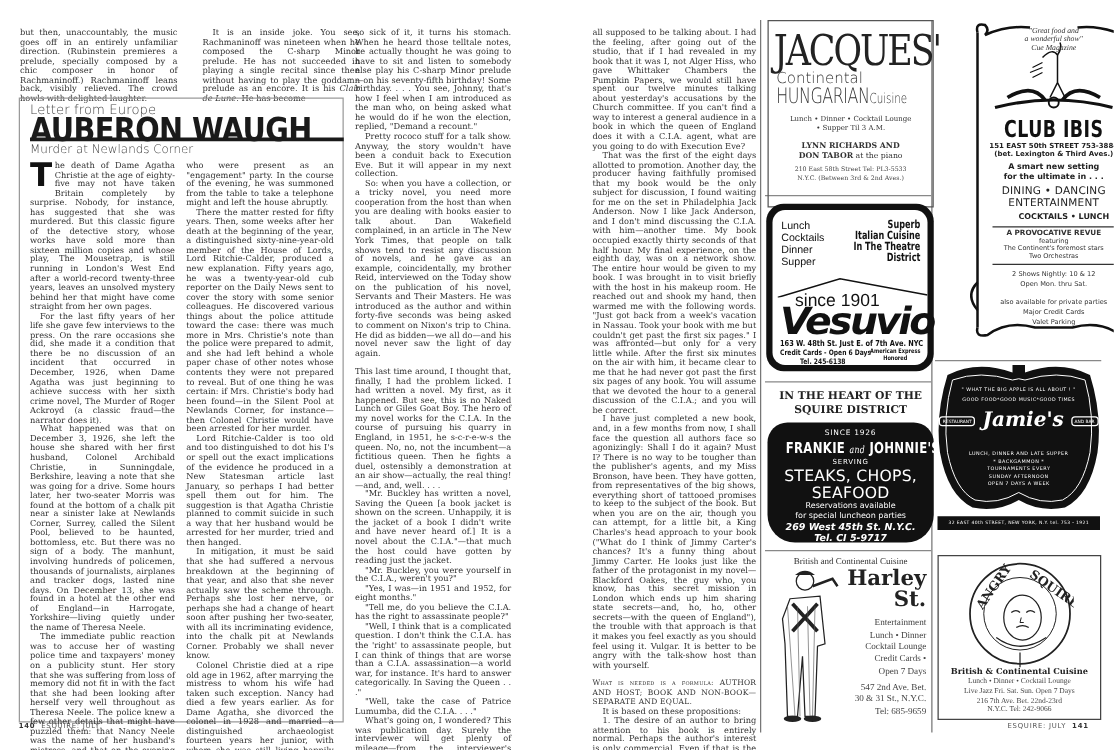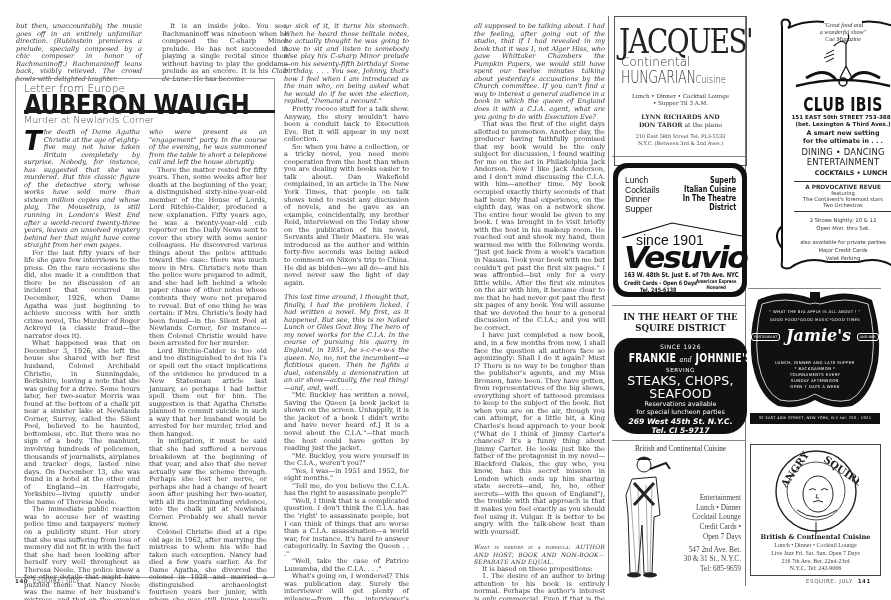--- a/index.html
+++ b/index.html
@@ -1,21 +1,21 @@
 <!DOCTYPE html>
 <html><head>
 <meta charset="utf-8">
 <style>
   * { box-sizing: border-box; margin: 0; padding: 0; }
   html, body { width: 891px; height: 600px; background: #ffffff; overflow: hidden; }
   body { font-family: "DejaVu Serif", serif; color: #2a2a2a; position: relative; }
 
   .col { position: absolute; font-size: 6.6px; line-height: 7.55px; text-align: justify; hyphens: auto; color: #333; }
   .col p { text-indent: 8px; }
-  .col p.noindent { text-indent: 0; font-style: italic; }
+  .col p.noindent { text-indent: 0; }
   .col p.gap { margin-top: 7px; }
   .col i { font-style: italic; }
   .sc { font-variant: small-caps; font-size: 6px; letter-spacing: 0.2px; }
 
   
   #top-c1 { left: 16px; top: 23px; width: 126px; }
   #top-c2 { left: 150px; top: 23px; width: 126px; margin-left: 12px; }
 
   
   #article-box { position: absolute; left: 15px; top: 78px; width: 260px; height: 500px; border: 1px solid #9a9a9a; }
@@ -127,21 +127,21 @@
 <div id="rule"></div>
 <div id="subtitle">Murder at Newlands Corner</div>
 
 <div id="art-c1" class="col">
   <p class="noindent"><span class="dropcap">T</span><span>he death of Dame Agatha Christie at the age of eighty-five may not have taken Britain completely by surprise. Nobody, for instance, has suggested that she was murdered. But this classic figure of the detective story, whose works have sold more than sixteen million copies and whose play, The Mousetrap, is still running in London's West End after a world-record twenty-three years, leaves an unsolved mystery behind her that might have come straight from her own pages.</span></p>
   <p>For the last fifty years of her life she gave few interviews to the press. On the rare occasions she did, she made it a condition that there be no discussion of an incident that occurred in December, 1926, when Dame Agatha was just beginning to achieve success with her sixth crime novel, The Murder of Roger Ackroyd (a classic fraud—the narrator does it).</p>
   <p>What happened was that on December 3, 1926, she left the house she shared with her first husband, Colonel Archibald Christie, in Sunningdale, Berkshire, leaving a note that she was going for a drive. Some hours later, her two-seater Morris was found at the bottom of a chalk pit near a sinister lake at Newlands Corner, Surrey, called the Silent Pool, believed to be haunted, bottomless, etc. But there was no sign of a body. The manhunt, involving hundreds of policemen, thousands of journalists, airplanes and tracker dogs, lasted nine days. On December 13, she was found in a hotel at the other end of England—in Harrogate, Yorkshire—living quietly under the name of Theresa Neele.</p>
   <p>The immediate public reaction was to accuse her of wasting police time and taxpayers' money on a publicity stunt. Her story that she was suffering from loss of memory did not fit in with the fact that she had been looking after herself very well throughout as Theresa Neele. The police knew a few other details that might have puzzled them: that Nancy Neele was the name of her husband's mistress, and that on the evening of December 3, Colonel Christie had packed his bags after a quarrel and left home to live with his mistress. When Mrs. Christie (as she then was) left home on the same night, the colonel was at a dinner party near Godalming with Miss Neele, a party described by others</p>
 </div>
 <div id="art-c2" class="col">
-  <p class="noindent">who were present as an "engagement" party. In the course of the evening, he was summoned from the table to short a telephone call and left the house abruptly.</p>
+  <p class="noindent">who were present as an "engagement" party. In the course of the evening, he was summoned from the table to take a telephone might and left the house abruptly.</p>
   <p>There the matter rested for fifty years. Then, some weeks after her death at the beginning of the year, a distinguished sixty-nine-year-old member of the House of Lords, Lord Ritchie-Calder, produced a new explanation. Fifty years ago, he was a twenty-year-old cub reporter on the Daily News sent to cover the story with some senior colleagues. He discovered various things about the police attitude toward the case: there was much more in Mrs. Christie's note than the police were prepared to admit, and she had left behind a whole paper chase of other notes whose contents they were not prepared to reveal. But of one thing he was certain: if Mrs. Christie's body had been found—in the Silent Pool at Newlands Corner, for instance—then Colonel Christie would have been arrested for her murder.</p>
   <p>Lord Ritchie-Calder is too old and too distinguished to dot his I's or spell out the exact implications of the evidence he produced in a New Statesman article last January, so perhaps I had better spell them out for him. The suggestion is that Agatha Christie planned to commit suicide in such a way that her husband would be arrested for her murder, tried and then hanged.</p>
   <p>In mitigation, it must be said that she had suffered a nervous breakdown at the beginning of that year, and also that she never actually saw the scheme through. Perhaps she lost her nerve, or perhaps she had a change of heart soon after pushing her two-seater, with all its incriminating evidence, into the chalk pit at Newlands Corner. Probably we shall never know.</p>
   <p>Colonel Christie died at a ripe old age in 1962, after marrying the mistress to whom his wife had taken such exception. Nancy had died a few years earlier. As for Dame Agatha, she divorced the colonel in 1928 and married a distinguished archaeologist fourteen years her junior, with whom she was still living happily at the time of her death. All one can say at this late stage, knowing the Dame's ingenuity in murder stories, is that her colonel may have had a very narrow escape. ##</p>
 </div>
 
 <div id="col3" class="col" style="left:284px; width:125px;">
   <p class="noindent">so sick of it, it turns his stomach. When he heard those telltale notes, he actually thought he was going to have to sit and listen to somebody else play his C-sharp Minor prelude—on his seventy-fifth birthday! Some birthday. . . . You see, Johnny, that's how I feel when I am introduced as the man who, on being asked what he would do if he won the election, replied, "Demand a recount."</p>
   <p>Pretty rococo stuff for a talk show. Anyway, the story wouldn't have been a conduit back to Execution Eve. But it will appear in my next collection.</p>
   <p>So: when you have a collection, or a tricky novel, you need more cooperation from the host than when you are dealing with books easier to talk about. Dan Wakefield complained, in an article in The New York Times, that people on talk shows tend to resist any discussion of novels, and he gave as an example, coincidentally, my brother Reid, interviewed on the Today show on the publication of his novel, Servants and Their Masters. He was introduced as the author and within forty-five seconds was being asked to comment on Nixon's trip to China. He did as bidden—we all do—and his novel never saw the light of day again.</p>
@@ -252,20 +252,24 @@
   <svg id="hs-figure" viewBox="0 0 58 126">
     <circle cx="30" cy="10" r="7" fill="#fff" stroke="#222" stroke-width="1"></circle>
     <path d="M22 5 Q30 -2 38 5" fill="#222"></path>
     <path d="M36 14 L52 8 L56 14" fill="none" stroke="#222" stroke-width="2"></path>
     <path d="M18 24 L42 22 L46 60 L40 62 L38 118 L30 118 L28 70 L24 118 L16 118 L14 60 L12 40 Z" fill="#fff" stroke="#222" stroke-width="1"></path>
     <path d="M20 28 L40 50 M40 28 L20 50" stroke="#222" stroke-width="3"></path>
     <path d="M16 30 L22 118 M24 30 L26 118 M32 30 L34 118 M38 30 L36 118" stroke="#555" stroke-width="0.5"></path>
     <ellipse cx="20" cy="120" rx="7" ry="2.5" fill="#222"></ellipse>
     <ellipse cx="36" cy="120" rx="7" ry="2.5" fill="#222"></ellipse>
   </svg>
+  <div id="hs-name">
+      <div>Harley</div>
+      <div>St.</div>
+    </div>
   <div id="hs-info">
     <div>Entertainment</div>
     <div>Lunch • Dinner</div>
     <div>Cocktail Lounge</div>
     <div>Credit Cards •</div>
     <div>Open 7 Days</div>
     <div style="margin-top:3px">547 2nd Ave. Bet.</div>
     <div>30 &amp; 31 St., N.Y.C.</div>
     <div>Tel: 685-9659</div>
   </div>

